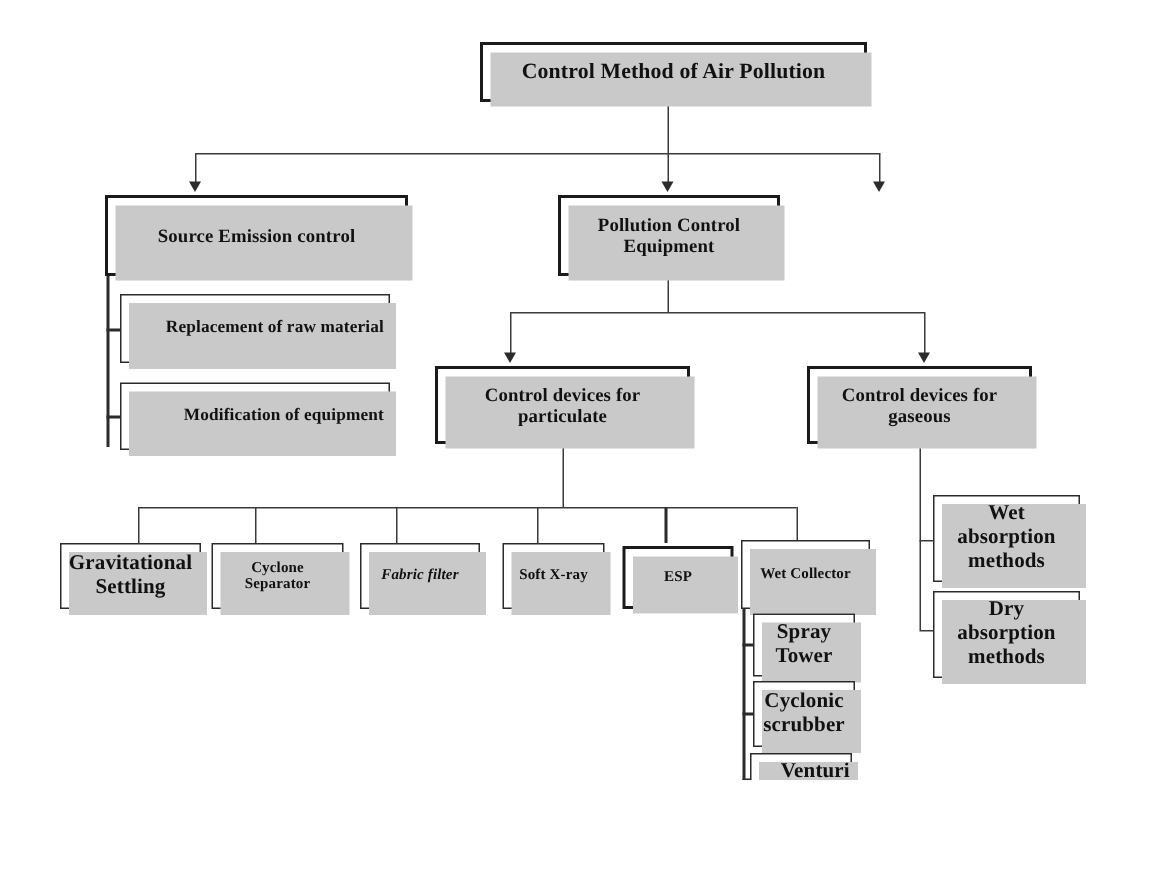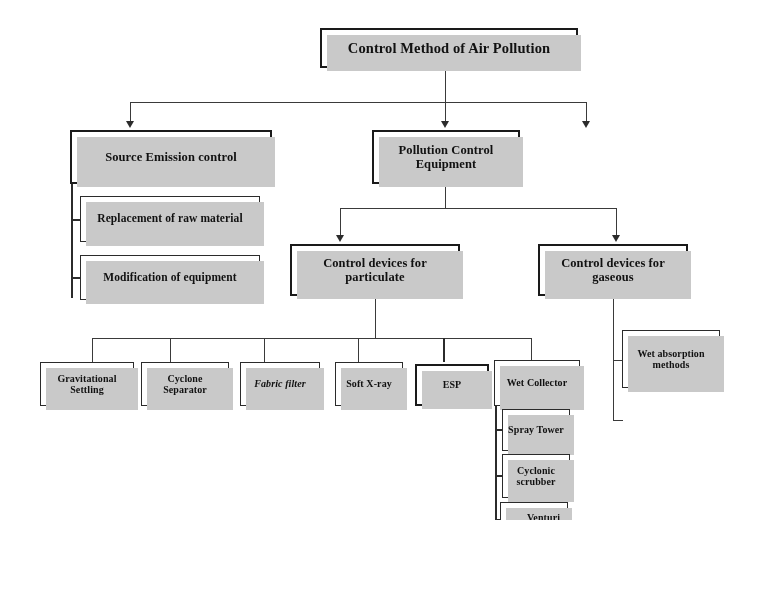--- a/index.html
+++ b/index.html
@@ -39,23 +39,23 @@
     left: 5px;
     top: 5px;
     right: -5px;
     bottom: -5px;
     background: #c9c9c9;
     z-index: -1;
   }
   .thick { border: 2px solid #1a1a1a; }
   .t1 { font-size: 14.5px; }
   .t2 { font-size: 12.5px; }
-  .t3 { font-size: 11.5px; }
+  .t3 { font-size: 11.5px; justify-content: flex-end; }
   .t4 { font-size: 10px; }
-  .t5 { font-size: 10px; }
+  .t5 { font-size: 14px; }
 
   
   .ln {
     position: absolute;
     background: #3a3a3a;
     z-index: 1;
   }
   .vl { width: 1px; }
   .hl { height: 1px; }
   .vl2 { width: 2px; background:#2b2b2b; }
@@ -182,14 +182,17 @@
   </div>
 
   <div class="ln vl" style="left:613px; top:296px; height:124px;"></div>
   <div class="ln hl" style="left:613px; top:360px; width:10px;"></div>
   <div class="ln hl" style="left:613px; top:420px; width:10px;"></div>
 
   <div class="node t5" style="left:622px; top:330px; width:98px; height:58px;">
     <span>Wet absorption methods</span>
   </div>
 
+  <div class="node t5" style="left:622px; top:394px; width:98px; height:58px;">
+    <span>Dry absorption methods</span>
+  </div>
 
 </div>
 
 </body></html>

